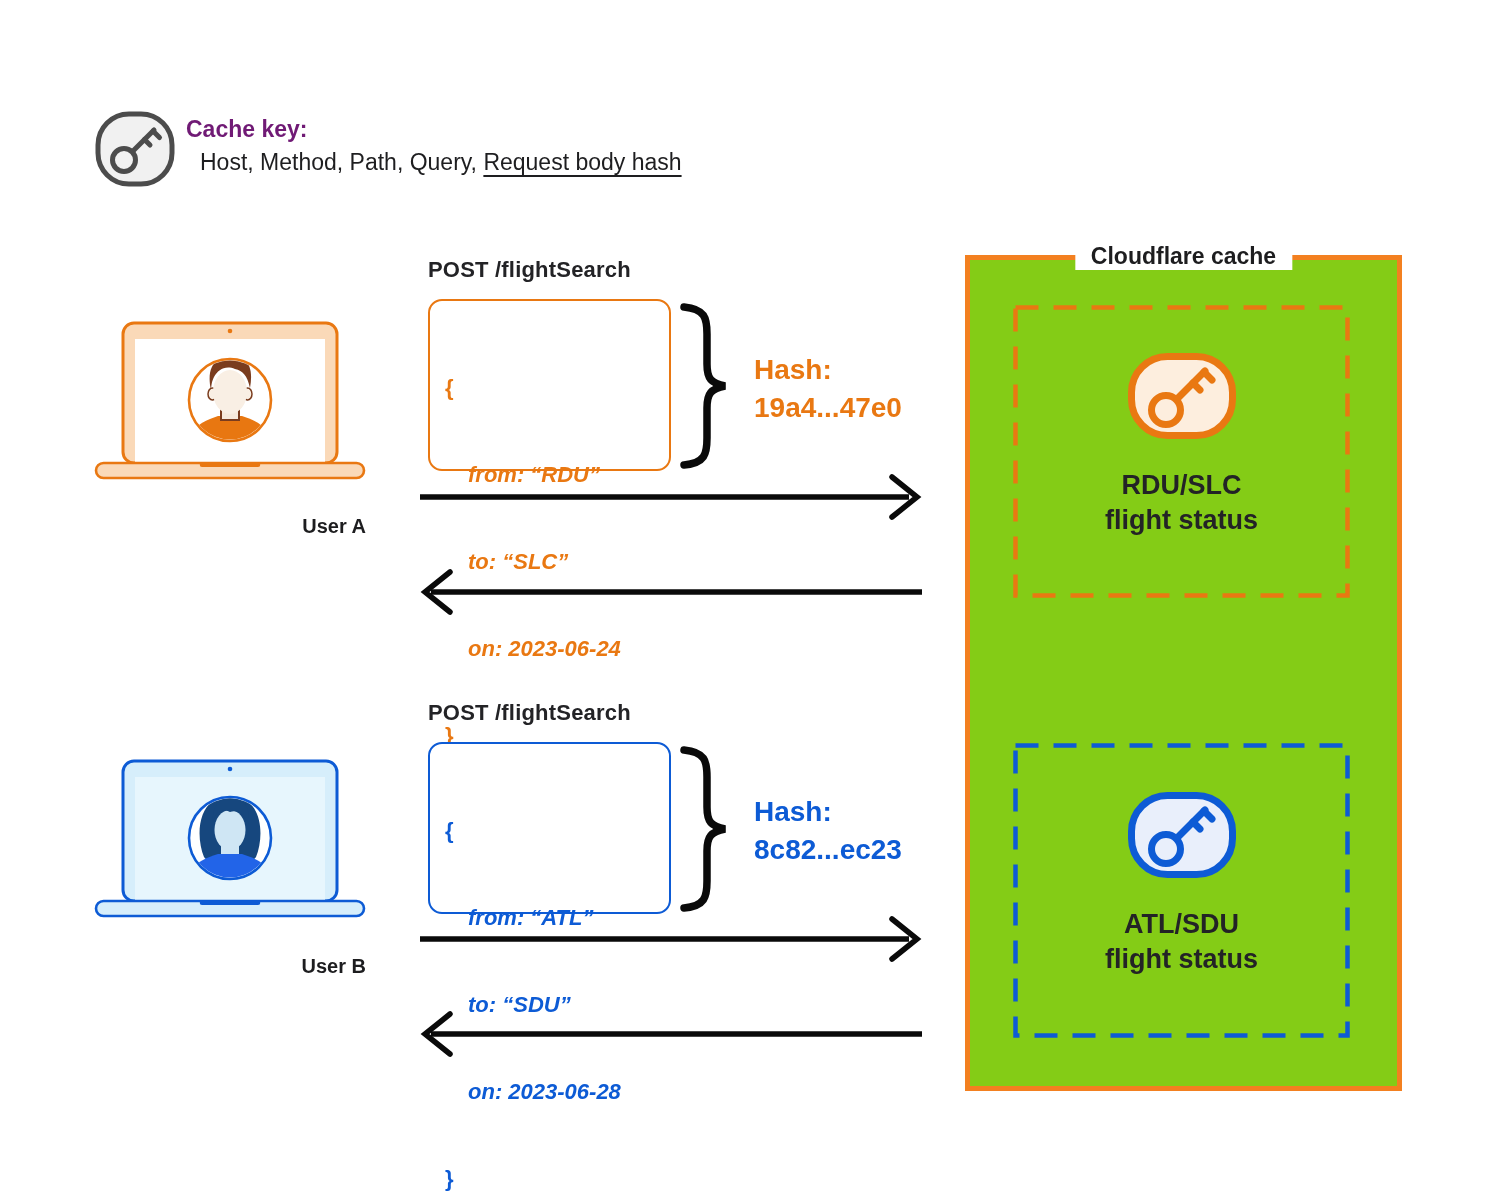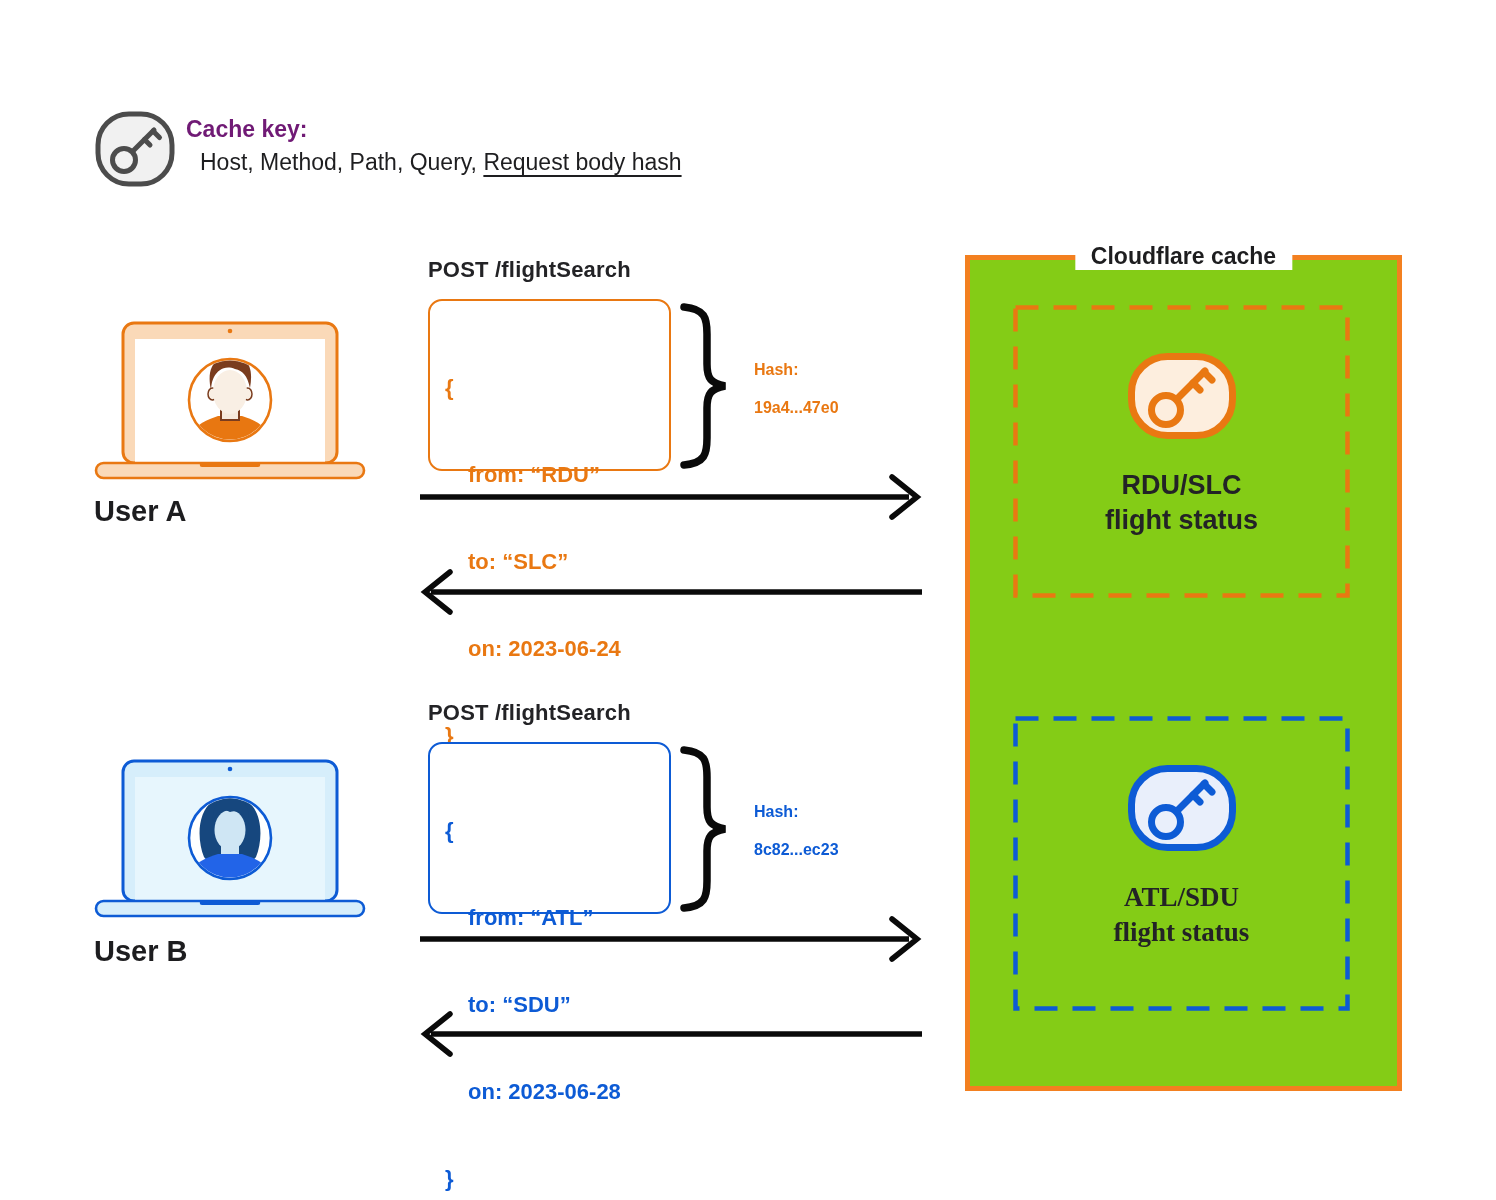--- a/index.html
+++ b/index.html
@@ -6,30 +6,30 @@
   body{font-family:"Liberation Sans","DejaVu Sans",sans-serif;}
   .stage{position:relative;width:1496px;height:1200px;background:#ffffff;overflow:hidden;}
   .abs{position:absolute;}
 
   
   .legend-title{font-weight:700;font-size:23px;color:#701a75;}
   .legend-sub{font-weight:400;font-size:23px;color:#1e1e20;white-space:nowrap;}
   .legend-sub .u{text-decoration:underline;text-underline-offset:5px;text-decoration-thickness:1.5px;}
 
   
-  .user-label{width:272px;text-align:left;font-weight:700;font-size:29px;color:#1d1d1f;}
+  .user-label{width:272px;text-align:right;font-weight:700;font-size:20px;color:#1d1d1f;margin-top:20px;}
 
   
   .post-title{font-weight:700;font-size:22px;color:#232326;letter-spacing:.2px;text-align:right;}
   .json-box{box-sizing:border-box;width:243px;height:172px;border-radius:14px;background:#fff;
             padding:14px 0 0 15px;font-weight:700;font-size:22px;line-height:29px;white-space:pre;}
   .json-box.orange{border:2.5px solid #e97812;color:#e97812;}
   .json-box.blue{border:2.5px solid #0d5bd5;color:#0d5bd5;}
-  .json-indent{padding-left:23px;}
-  .hash-block{font-weight:700;font-size:16px;line-height:38px;white-space:nowrap;}
+  .json-indent{padding-left:23px;font-style:italic;}
+  .hash-block{font-weight:700;font-size:28px;line-height:38px;white-space:nowrap;}
   .hash-block.orange{color:#e97812;}
   .hash-block.blue{color:#0d5bd5;}
 
   
   .cache-box{box-sizing:border-box;width:437px;height:836px;border:5px solid #f38020;background:#84cc16;}
   .cache-title{position:absolute;top:-17px;left:50%;transform:translateX(-50%);background:#ffffff;
                padding:0 16px;font-weight:700;font-size:23px;color:#1d1d1f;white-space:nowrap;}
   .cache-entry{box-sizing:border-box;display:flex;flex-direction:column;align-items:center;}
   .entry-label{margin-top:28px;text-align:center;font-weight:700;font-size:27px;line-height:35px;color:#232326;}
 
@@ -178,21 +178,21 @@
         <line x1="50" y1="47" x2="78" y2="19" stroke="#e97812" stroke-width="7" stroke-linecap="round"></line>
         <line x1="77" y1="20" x2="85" y2="28" stroke="#e97812" stroke-width="7" stroke-linecap="round"></line>
         <line x1="66" y1="31" x2="73" y2="38" stroke="#e97812" stroke-width="7" stroke-linecap="round"></line>
       </svg>
       <div class="entry-label">
         <div>RDU/SLC</div>
         <div>flight status</div>
       </div>
     </div>
 
-    <div class="abs cache-entry" style="left:43px;top:456px;width:337px;height:295px;font-family:Liberation Serif, serif;">
+    <div class="abs cache-entry" style="left:43px;top:483px;width:337px;height:295px;">
       <svg class="abs" style="left:0;top:0;" width="337" height="295" viewBox="0 0 337 295">
         <rect x="2.5" y="2.5" width="332" height="290" fill="none" stroke="#0d5bd5" stroke-width="4.5" stroke-dasharray="23 15"></rect>
       </svg>
       <svg width="110" height="88" viewBox="0 0 110 88" style="margin-top:48px;">
         <rect x="4.5" y="4.5" width="101" height="79" rx="36" ry="36" fill="#e9effb" stroke="#0d5bd5" stroke-width="7"></rect>
         <circle cx="39" cy="58" r="14.5" fill="none" stroke="#0d5bd5" stroke-width="7"></circle>
         <line x1="50" y1="47" x2="78" y2="19" stroke="#0d5bd5" stroke-width="7" stroke-linecap="round"></line>
         <line x1="77" y1="20" x2="85" y2="28" stroke="#0d5bd5" stroke-width="7" stroke-linecap="round"></line>
         <line x1="66" y1="31" x2="73" y2="38" stroke="#0d5bd5" stroke-width="7" stroke-linecap="round"></line>
       </svg>

